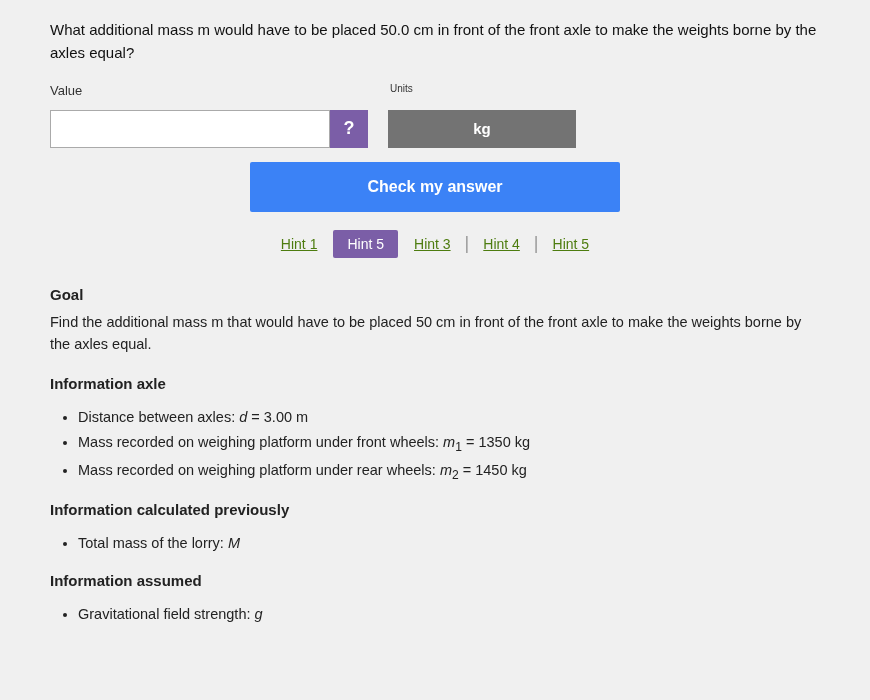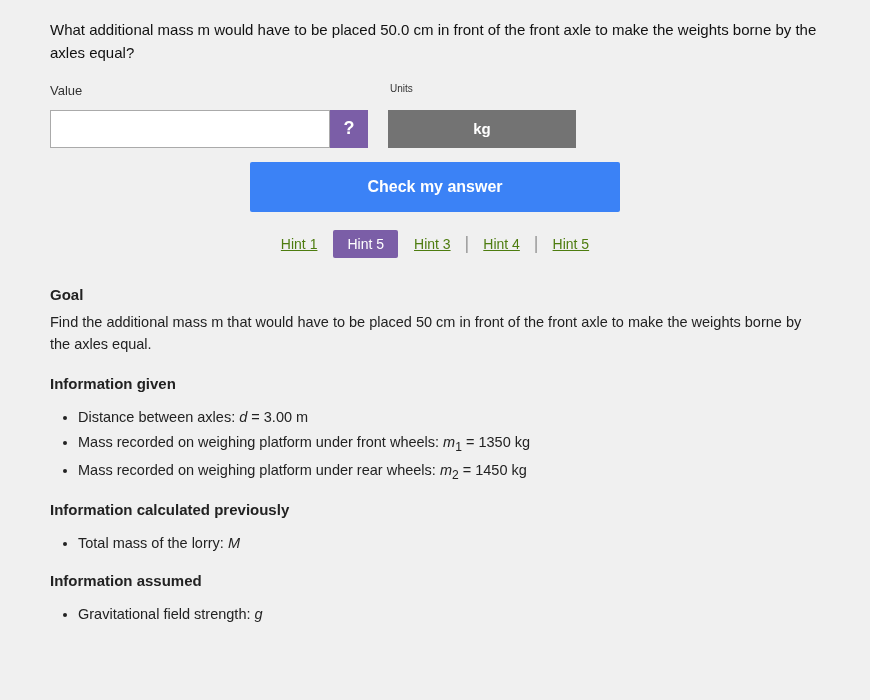--- a/index.html
+++ b/index.html
@@ -230,21 +230,21 @@
     <span class="hint-separator">|</span>
     <button class="hint-link">Hint 5</button>
   </div>
 
   <div class="goal-section">
     <p class="section-heading">Goal</p>
     <p class="section-text">Find the additional mass m that would have to be placed 50 cm in front of the front axle to make the weights borne by the axles equal.</p>
   </div>
 
   <div class="info-section">
-    <p class="section-heading">Information given</p>
+    <p class="section-heading">Information axle</p>
     <ul class="bullet-list">
       <li>Distance between axles: <em>d</em> = 3.00 m</li>
       <li>Mass recorded on weighing platform under front wheels: <em>m</em><sub>1</sub> = 1350 kg</li>
       <li>Mass recorded on weighing platform under rear wheels: <em>m</em><sub>2</sub> = 1450 kg</li>
     </ul>
   </div>
 
   <div class="info-section">
     <p class="section-heading">Information calculated previously</p>
     <ul class="bullet-list">

